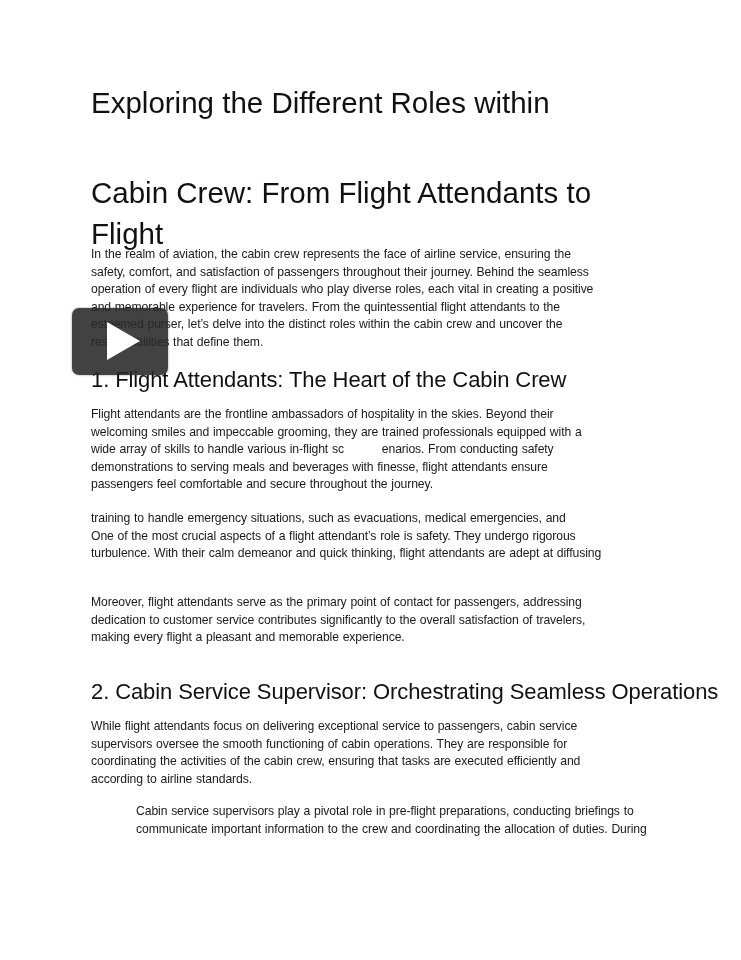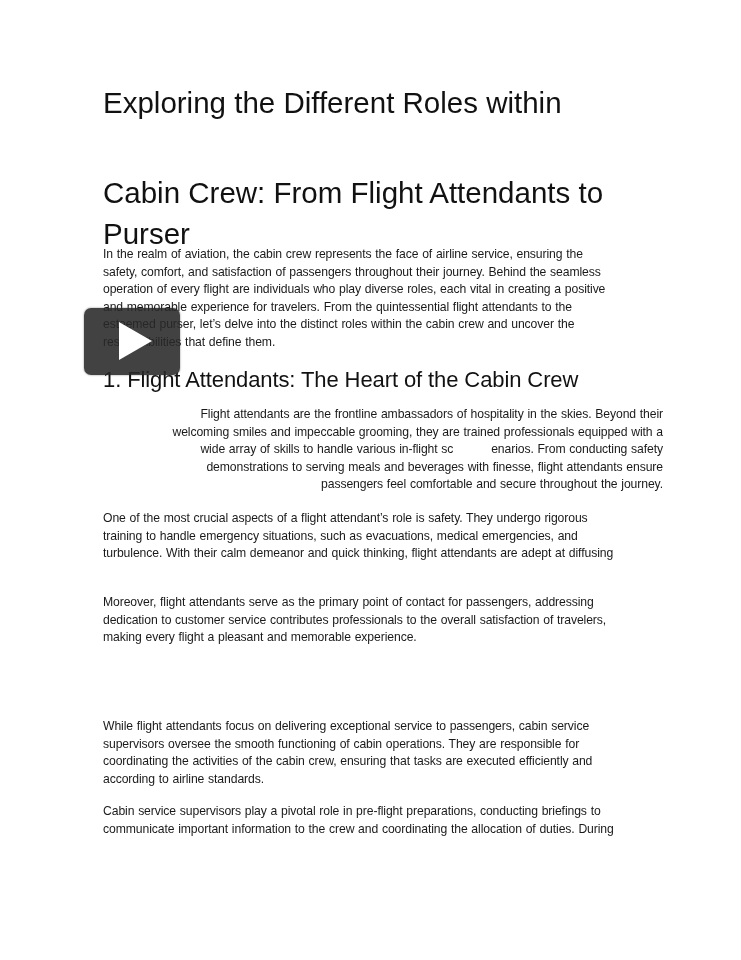--- a/index.html
+++ b/index.html
@@ -10,21 +10,21 @@
     body {
       width: 741px;
       height: 960px;
       position: relative;
       overflow: hidden;
       font-family: "Liberation Sans", sans-serif;
       color: #111111;
     }
     .page {
       position: absolute;
-      left: 16px; top: 0;
+      left: 4px; top: 0;
       width: 622px; height: 960px;
       background: #ffffff;
     }
     .doc-title {
       position: absolute;
       left: 87px;
       top: 82px;
       width: 560px;
       margin: 0;
       font-size: 29.5px;
@@ -82,63 +82,64 @@
     }
   </style>
 </head>
 <body>
 
 <div class="page">
 
   <h1 class="doc-title">
     <span class="line" style="display:block;white-space:nowrap;">Exploring the Different Roles within</span>
     <span class="line" style="display:block;white-space:nowrap;margin-top:48px;">Cabin Crew: From Flight Attendants to</span>
-    <span class="line" style="display:block;white-space:nowrap;">Purser</span>
+    <span class="line" style="display:block;white-space:nowrap;">Flight</span>
   </h1>
 
   <p class="para" style="top:246px;">
     <span class="line">In the realm of aviation, the cabin crew represents the face of airline service, ensuring the</span>
     <span class="line">safety, comfort, and satisfaction of passengers throughout their journey. Behind the seamless</span>
     <span class="line">operation of every flight are individuals who play diverse roles, each vital in creating a positive</span>
     <span class="line">and memorable experience for travelers. From the quintessential flight attendants to the</span>
     <span class="line">esteemed purser, let’s delve into the distinct roles within the cabin crew and uncover the</span>
     <span class="line">responsibilities that define them.</span>
   </p>
 
   <h2 class="section-heading" style="top:369px;">1. Flight Attendants: The Heart of the Cabin Crew</h2>
 
-  <p class="para" style="top:406px;text-align:right;">
+  <p class="para" style="top:406px;">
     <span class="line">Flight attendants are the frontline ambassadors of hospitality in the skies. Beyond their</span>
     <span class="line">welcoming smiles and impeccable grooming, they are trained professionals equipped with a</span>
     <span class="line" style="white-space:pre;">wide array of skills to handle various in-flight sc          enarios. From conducting safety</span>
     <span class="line">demonstrations to serving meals and beverages with finesse, flight attendants ensure</span>
     <span class="line">passengers feel comfortable and secure throughout the journey.</span>
   </p>
 
   <p class="para" style="top:510px;">
+    <span class="line">training to handle emergency situations, such as evacuations, medical emergencies, and</span>
     <span class="line">One of the most crucial aspects of a flight attendant’s role is safety. They undergo rigorous</span>
-    <span class="line">training to handle emergency situations, such as evacuations, medical emergencies, and</span>
     <span class="line">turbulence. With their calm demeanor and quick thinking, flight attendants are adept at diffusing</span>
   </p>
 
   <p class="para" style="top:594px;">
     <span class="line">Moreover, flight attendants serve as the primary point of contact for passengers, addressing</span>
-    <span class="line">dedication to customer service contributes professionals to the overall satisfaction of travelers,</span>
+    <span class="line">dedication to customer service contributes significantly to the overall satisfaction of travelers,</span>
     <span class="line">making every flight a pleasant and memorable experience.</span>
   </p>
 
+  <h2 class="section-heading" style="top:681px;">2. Cabin Service Supervisor: Orchestrating Seamless Operations</h2>
 
   <p class="para" style="top:718px;">
     <span class="line">While flight attendants focus on delivering exceptional service to passengers, cabin service</span>
     <span class="line">supervisors oversee the smooth functioning of cabin operations. They are responsible for</span>
     <span class="line">coordinating the activities of the cabin crew, ensuring that tasks are executed efficiently and</span>
     <span class="line">according to airline standards.</span>
   </p>
 
-  <p class="para" style="top:803px;">
+  <p class="para" style="top:803px;margin-left:45px;">
     <span class="line">Cabin service supervisors play a pivotal role in pre-flight preparations, conducting briefings to</span>
     <span class="line">communicate important information to the crew and coordinating the allocation of duties. During</span>
   </p>
 
   <div class="play-button">
     <span class="play-icon"></span>
   </div>
 
 </div>
 

